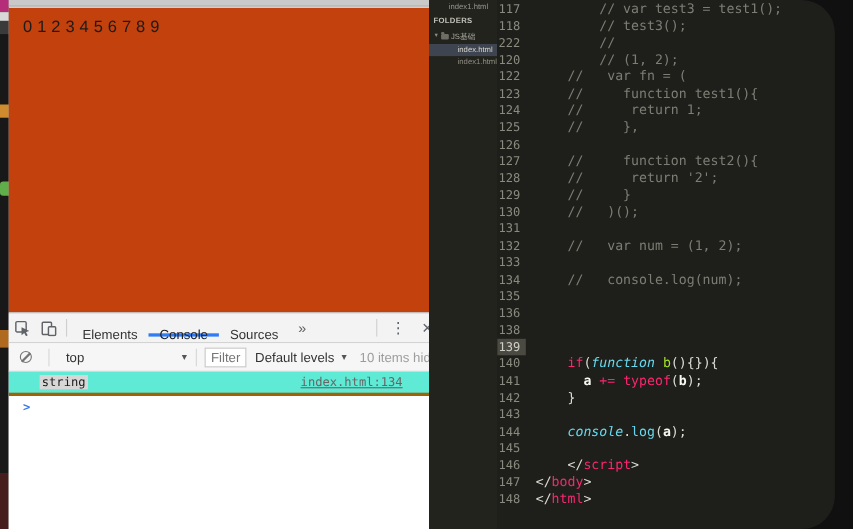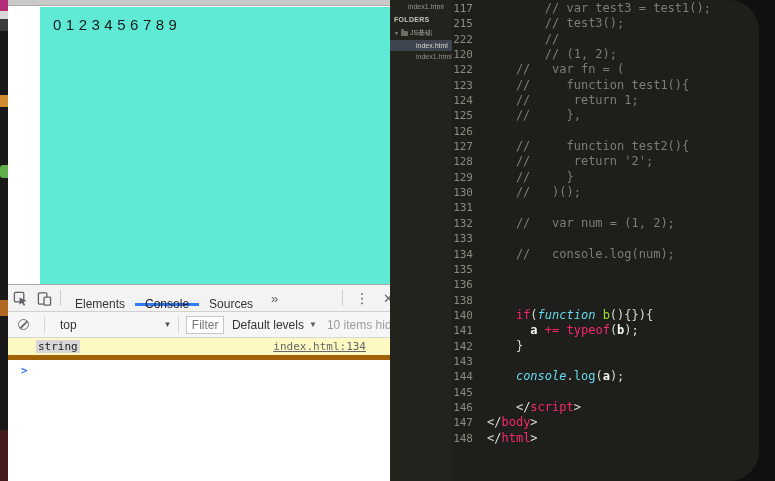--- a/index.html
+++ b/index.html
@@ -8,21 +8,21 @@
   .abs { position:absolute; }
 
   
   #left-strip { left:0; top:0; width:8px; height:481px; background:#181818; }
   #left-strip .frag { position:absolute; left:0; width:8px; }
 
   
   #browser { left:8px; top:0; width:398px; height:481px; background:#ffffff; }
   #browser-top-edge { left:0; top:0; width:398px; height:6px; background:#c9c9c9;
                       border-bottom:1px solid #aeaeae; }
-  #page-area { left:0; top:7px; width:408px; height:277px; background:#5eead4;margin-left:32px; }
+  #page-area { left:0; top:7px; width:408px; height:277px; background:#c2410c; }
   #page-text { position:absolute; left:13px; top:9px; font-size:15px; color:#1c1c1c;
                letter-spacing:4.5px; font-family:"Liberation Sans", sans-serif; }
 
   
   #devtools { left:0; top:284px; width:398px; height:197px; background:#f3f3f3;
               border-top:1px solid #a9a9a9; font-size:12px; color:#333; }
   #dt-tabbar { display:flex; align-items:center; height:27px; background:#f3f3f3;
                border-bottom:1px solid #d0d0d0; }
   .dt-icon-btn { width:24px; height:20px; display:flex; align-items:center; justify-content:center; }
   .dt-sep { width:1px; height:16px; background:#cfcfcf; margin:0 4px; }
@@ -42,22 +42,22 @@
   #ctx-select { width:128px; display:flex; align-items:center; }
   #ctx-select .lbl { margin-left:8px; }
   #ctx-select .arr { margin-left:auto; font-size:8px; color:#555; }
   .vsep { width:1px; height:16px; background:#d6d6d6; margin:0 7px; }
   #filter-box { width:40px; height:18px; border:1px solid #c6c6c6; background:#fff;
                 color:#757575; display:flex; align-items:center; justify-content:center; }
   #levels { margin-left:8px; display:flex; align-items:center; gap:5px; }
   #levels .arr { font-size:8px; color:#555; }
   #hidden-note { color:#9d9d9d; margin-left:10px; overflow:hidden; }
 
-  #dt-msgrow { display:flex; align-items:center; height:22px; background:#fef9c3;
-               border-bottom:5px solid #a16207; font-family:"DejaVu Sans Mono", monospace;
+  #dt-msgrow { display:flex; align-items:center; height:22px; background:#5eead4;
+               border-bottom:3px solid #a16207; font-family:"DejaVu Sans Mono", monospace;
                font-size:11px;justify-content:space-between; }
   #msg-text { margin-left:28px; background:#d7d7d7; color:#1a1a1a; padding:0 2px; }
   #msg-src { margin-left:auto; margin-right:40px; color:#666; text-decoration:underline; }
   #dt-promptrow { display:flex; align-items:center; height:20px; background:#fff; }
   #prompt-chevron { margin-left:13px; color:#3b78e7; font-weight:bold;
                     font-family:"DejaVu Sans Mono", monospace; font-size:11px; }
   #dt-rest { background:#fff; height:129px; }
 
   
   #editor { left:390px; top:0; width:369px; height:481px; background:#1e1f1a; display:flex;border-radius:30px; }
@@ -171,39 +171,40 @@
     <div class="sb-folder">
       <span class="tri">▼</span>
       <span class="fold-ico"></span>
       <span>JS基础</span>
     </div>
     <div class="sb-file sel">index.html</div>
     <div class="sb-file">index1.html</div>
   </div>
   <div id="ed-code">
       <div class="line"><span class="gut">117</span><span class="code"><span class="tk-cmt">        // var test3 = test1();</span></span></div>
-      <div class="line"><span class="gut">215</span><span class="code"><span class="tk-cmt">        // test3();</span></span></div>
+      <div class="line"><span class="gut">118</span><span class="code"><span class="tk-cmt">        // test3();</span></span></div>
       <div class="line"><span class="gut">222</span><span class="code"><span class="tk-cmt">        //</span></span></div>
       <div class="line"><span class="gut">120</span><span class="code"><span class="tk-cmt">        // (1, 2);</span></span></div>
       <div class="line"><span class="gut">122</span><span class="code"><span class="tk-cmt">    //   var fn = (</span></span></div>
       <div class="line"><span class="gut">123</span><span class="code"><span class="tk-cmt">    //     function test1(){</span></span></div>
       <div class="line"><span class="gut">124</span><span class="code"><span class="tk-cmt">    //      return 1;</span></span></div>
       <div class="line"><span class="gut">125</span><span class="code"><span class="tk-cmt">    //     },</span></span></div>
       <div class="line"><span class="gut">126</span><span class="code"></span></div>
       <div class="line"><span class="gut">127</span><span class="code"><span class="tk-cmt">    //     function test2(){</span></span></div>
       <div class="line"><span class="gut">128</span><span class="code"><span class="tk-cmt">    //      return '2';</span></span></div>
       <div class="line"><span class="gut">129</span><span class="code"><span class="tk-cmt">    //     }</span></span></div>
       <div class="line"><span class="gut">130</span><span class="code"><span class="tk-cmt">    //   )();</span></span></div>
       <div class="line"><span class="gut">131</span><span class="code"></span></div>
       <div class="line"><span class="gut">132</span><span class="code"><span class="tk-cmt">    //   var num = (1, 2);</span></span></div>
       <div class="line"><span class="gut">133</span><span class="code"></span></div>
       <div class="line"><span class="gut">134</span><span class="code"><span class="tk-cmt">    //   console.log(num);</span></span></div>
       <div class="line"><span class="gut">135</span><span class="code"></span></div>
       <div class="line"><span class="gut">136</span></div>
       <div class="line"><span class="gut">138</span></div>
+      <div class="line"><span class="gut hl">139</span><span class="code"></span></div>
       <div class="line"><span class="gut">140</span><span class="code"><span class="tk-pln">    </span><span class="tk-op">if</span><span class="tk-pln">(</span><span class="tk-kw">function</span><span class="tk-pln"> </span><span class="tk-fn">b</span><span class="tk-pln">(){}){</span></span></div>
       <div class="line"><span class="gut">141</span><span class="code"><span class="tk-pln">      </span><span class="tk-plb">a</span><span class="tk-pln"> </span><span class="tk-op">+=</span><span class="tk-pln"> </span><span class="tk-op">typeof</span><span class="tk-pln">(</span><span class="tk-plb">b</span><span class="tk-pln">);</span></span></div>
       <div class="line"><span class="gut">142</span><span class="code"><span class="tk-pln">    }</span></span></div>
       <div class="line"><span class="gut">143</span><span class="code"></span></div>
       <div class="line"><span class="gut">144</span><span class="code"><span class="tk-pln">    </span><span class="tk-kw">console</span><span class="tk-pln">.</span><span class="tk-blu">log</span><span class="tk-pln">(</span><span class="tk-plb">a</span><span class="tk-pln">);</span></span></div>
       <div class="line"><span class="gut">145</span><span class="code"></span></div>
       <div class="line"><span class="gut">146</span><span class="code"><span class="tk-pln">    </span><span class="tk-pln">&lt;/</span><span class="tk-tag">script</span><span class="tk-pln">&gt;</span></span></div>
       <div class="line"><span class="gut">147</span><span class="code"><span class="tk-pln">&lt;/</span><span class="tk-tag">body</span><span class="tk-pln">&gt;</span></span></div>
       <div class="line"><span class="gut">148</span><span class="code"><span class="tk-pln">&lt;/</span><span class="tk-tag">html</span><span class="tk-pln">&gt;</span></span></div>
     </div>

